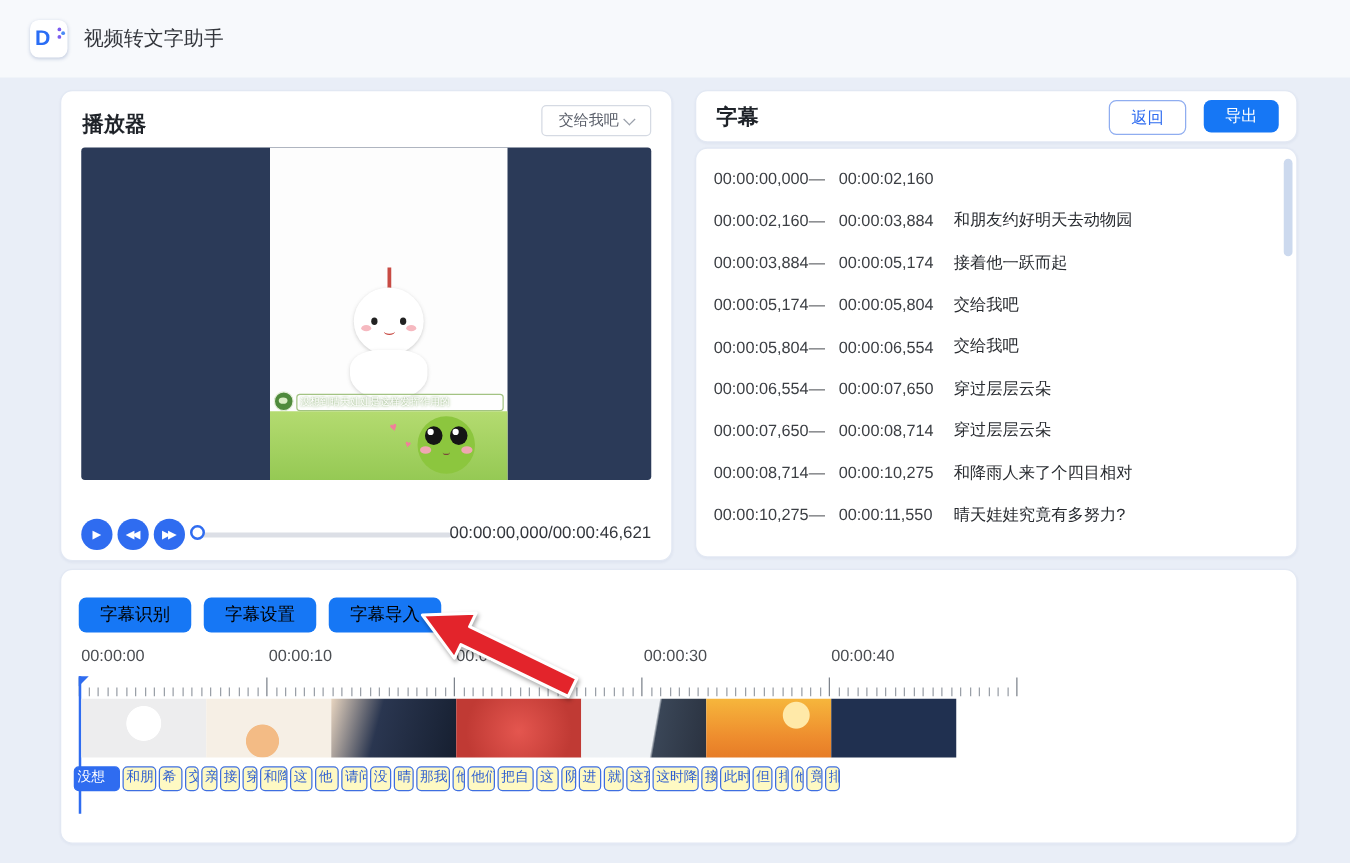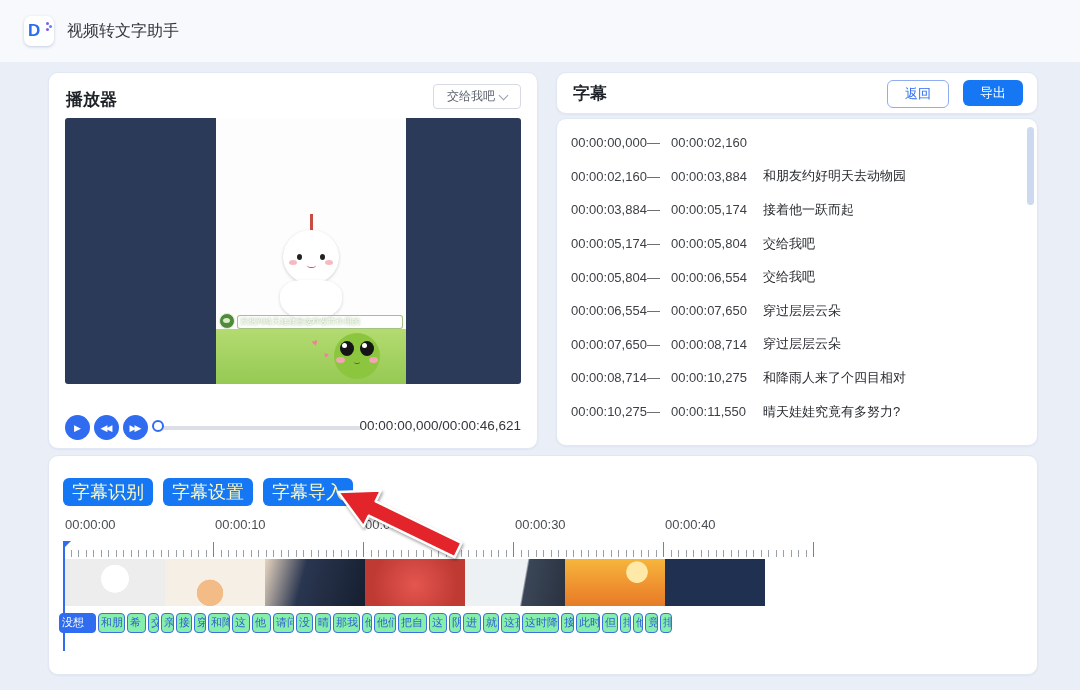--- a/index.html
+++ b/index.html
@@ -76,33 +76,33 @@
   #sub-list-card{left:556px;top:118px;width:480px;height:326px;overflow:hidden}
   #sub-rows{position:absolute;left:0;top:7px;right:10px}
   .sub-row{height:33.6px;display:flex;align-items:center;font-size:13px;color:#3c3f44}
   .sub-row .start{margin-left:14px;width:76px}
   .sub-row .dash{width:24px;color:#5a5d62}
   .sub-row .end{width:86px}
   .sub-row .txt{margin-left:6px;color:#282b30}
   .scroll-thumb{position:absolute;right:3px;top:8px;width:7px;height:78px;border-radius:4px;background:#ccd9ee}
   
   #bottom-card{left:48px;top:455px;width:988px;height:218px}
-  .tl-btn{position:absolute;top:22px;width:90px;height:28px;background:#1677f5;color:#fef9c3;font-size:18px;border-radius:6px;display:flex;align-items:center;justify-content:center}
+  .tl-btn{position:absolute;top:22px;width:90px;height:28px;background:#1677f5;color:#000000;font-size:14px;border-radius:6px;display:flex;align-items:center;justify-content:center}
   #tlb-1{left:14px}#tlb-2{left:114px}#tlb-3{left:214px}
   #tl-labels{position:absolute;left:14px;top:61px;height:16px;font-size:13px;color:#4a4d52}
   .tl-label{position:absolute;top:0;white-space:nowrap}
   #ruler{position:absolute;left:14px;top:84px;width:760px;height:17px}
   .tick{position:absolute;bottom:0;width:1px;height:7px;background:#9aa0a8}
   .tick.tall{height:15px;background:#7d838c}
   .playhead-flag{position:absolute;left:14px;top:85px;width:0;height:0;border-left:8px solid #2f6cf0;border-bottom:8px solid transparent}
   .playhead-line{position:absolute;left:14px;top:85px;width:1.5px;height:110px;background:#2f6cf0}
   #thumbs{position:absolute;left:16px;top:103px;height:47px;display:flex}
   .thumb{width:100px;height:47px;flex:none}
   #segs{position:absolute;left:10px;top:157px;height:20px;display:flex}
-  .seg{box-sizing:border-box;height:20px;flex:none;border:1.5px solid #3e6ee0;border-radius:4px;background:#86efac;color:#2f5fd0;font-size:11px;line-height:16px;padding:0 2px;overflow:hidden;white-space:nowrap;margin-right:2px}
+  .seg{box-sizing:border-box;height:20px;flex:none;border:1.5px solid #3e6ee0;border-radius:4px;background:#fef9c3;color:#2f5fd0;font-size:11px;line-height:16px;padding:0 2px;overflow:hidden;white-space:nowrap;margin-right:2px}
   .seg.sel{background:#2f6cf0;border-color:#2f6cf0;color:#fff}
   
   #arrow-overlay{position:absolute;left:0;top:0;width:1080px;height:690px;pointer-events:none}
 </style>
 </head>
 <body>
 
 <div class="titlebar">
   <div class="appicon">
     <span class="d">D</span>

